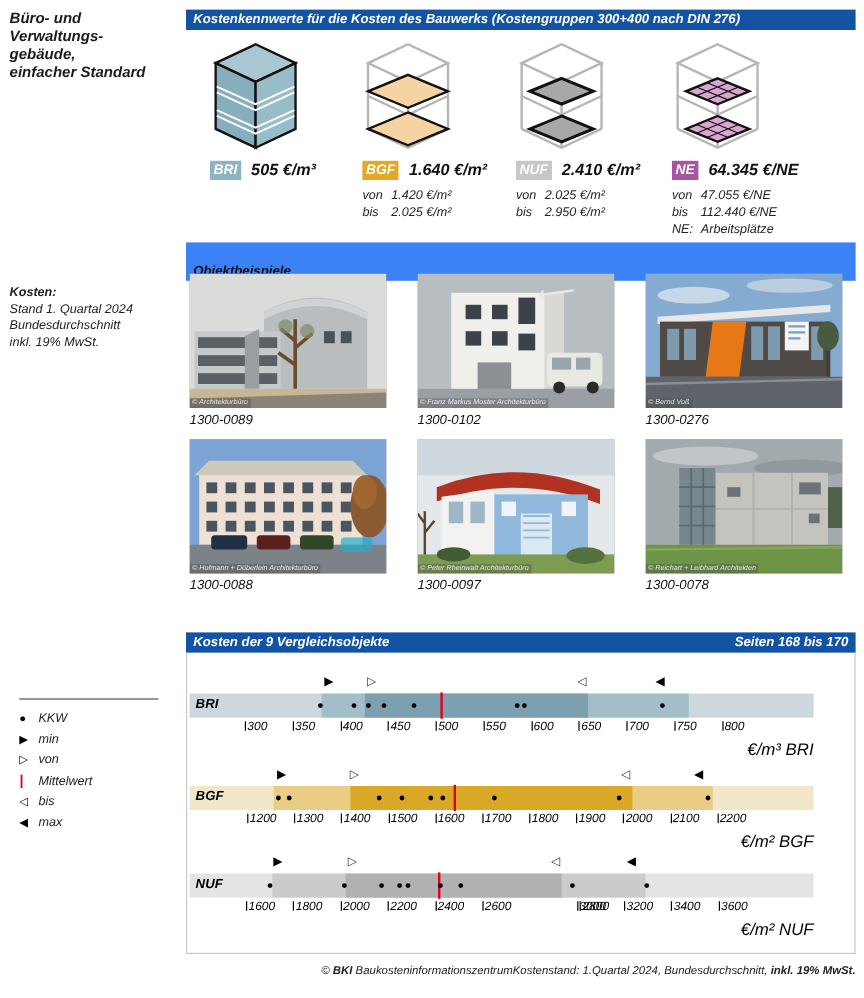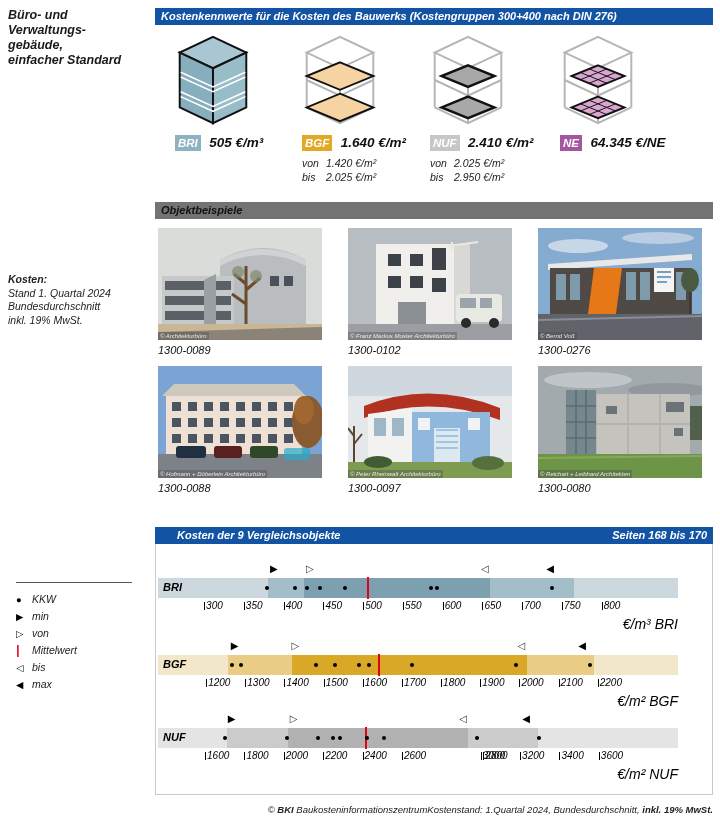--- a/index.html
+++ b/index.html
@@ -3,29 +3,29 @@
 <meta charset="utf-8">
 <style>
   html,body{margin:0;padding:0;}
   body{width:720px;height:832px;position:relative;background:#fff;
        font-family:"Liberation Sans","DejaVu Sans",sans-serif;color:#111;
        -webkit-font-smoothing:antialiased;overflow:hidden;}
   .abs{position:absolute;font-style:italic;}
 
   
   #page-title{left:8px;top:8px;width:145px;font-size:12.5px;font-weight:bold;line-height:15px;color:#1a1a1a;}
-  #kosten-note{left:8px;top:238px;width:140px;font-size:10.5px;line-height:13.5px;color:#222;margin-top:35px;}
+  #kosten-note{left:8px;top:238px;width:140px;font-size:10.5px;line-height:13.5px;color:#222;}
   #kosten-note .h{font-weight:bold;}
 
   
   .hdr-bar{left:155px;width:558px;height:17px;background:#1353a3;color:#fff;
            font-size:11px;font-weight:bold;line-height:17px;padding:0;box-sizing:border-box;}
   .hdr-bar .pad{padding:0 6px;display:flex;justify-content:space-between;}
-  .band-hdr{left:155px;width:558px;height:17px;background:#737373;color:#111;
-            font-size:11px;font-weight:bold;line-height:17px;box-sizing:border-box;padding:0 6px;}
+  .band-hdr{left:155px;width:558px;height:17px;background:#3b82f6;color:#111;
+            font-size:11px;font-weight:bold;line-height:17px;box-sizing:border-box;padding:16px 6px;}
 
   
   .kw-col{top:33px;width:128px;}
   .kw-cube{height:94px;}
   .kw-line{margin-top:6px;white-space:nowrap;}
   .kw-badge{display:inline-block;color:#fff;font-weight:bold;font-size:11.5px;
             line-height:14px;padding:1px 3px;vertical-align:middle;}
   .kw-value{font-weight:bold;font-size:13.5px;vertical-align:middle;margin-left:4px;}
   .kw-range{margin-top:5px;font-size:10.5px;line-height:14px;color:#222;}
   .kw-range .lb{display:inline-block;width:24px;}
@@ -160,20 +160,25 @@
         <polygon points="38,33 65,44 38,55 11,44" fill="#d9a6d2" stroke="#111" stroke-width="2"></polygon>
         <path d="M20,40.3 L47,51.3 M29,36.7 L56,47.7 M20,47.7 L47,36.7 M29,51.3 L56,40.3" stroke="#111" stroke-width="1"></path>
         <polygon points="38,65 65,76 38,87 11,76" fill="#d9a6d2" stroke="#111" stroke-width="2"></polygon>
         <path d="M20,72.3 L47,83.3 M29,68.7 L56,79.7 M20,79.7 L47,68.7 M29,83.3 L56,72.3" stroke="#111" stroke-width="1"></path>
       </g>
     </svg>
   </div>
   <div class="kw-line">
     <span class="kw-badge" style="background:#a4569f">NE</span>
     <span class="kw-value">64.345 €/NE</span>
+  </div>
+  <div class="kw-range">
+    <div><span class="lb">von</span><span>47.055 €/NE</span></div>
+    <div><span class="lb">bis</span><span>112.440 €/NE</span></div>
+    <div><span class="lb">NE:</span><span>Arbeitsplätze</span></div>
   </div>
 </div>
 
 <div class="band-hdr abs" style="top:202px;">
   <span>Objektbeispiele</span>
 </div>
 
 <div class="abs photo-card" style="left:158px;top:228px;">
   <div class="photo">
     <svg width="164" height="112">
@@ -331,24 +336,24 @@
       <rect x="28" y="24" width="30" height="64" fill="#76888e"></rect>
       <path d="M38,24 L38,88 M48,24 L48,88 M28,40 L58,40 M28,56 L58,56 M28,72 L58,72" stroke="#5a6a70" stroke-width="1.5"></path>
       <rect x="68" y="40" width="11" height="8" fill="#6a7478"></rect>
       <rect x="128" y="36" width="18" height="10" fill="#6a7478"></rect>
       <rect x="136" y="62" width="9" height="8" fill="#6a7478"></rect>
       <rect x="0" y="88" width="164" height="24" fill="#6d9447"></rect>
       <path d="M0,92 L164,90" stroke="#86a85c" stroke-width="2"></path>
     </svg>
     <span class="credit">© Reichart + Leibhard Architekten</span>
   </div>
-  <div class="photo-id">1300-0080</div>
-</div>
-
-<div class="hdr-bar abs" style="top:527px;padding-left:16px;">
+  <div class="photo-id">1300-0078</div>
+</div>
+
+<div class="hdr-bar abs" style="top:527px;">
   <div class="pad">
     <span>Kosten der 9 Vergleichsobjekte</span>
     <span>Seiten 168 bis 170</span>
   </div>
 </div>
 
 <div id="chart-panel" class="abs">
   <div class="scale-row" style="top:17px;">
     <div class="markers">
         <span class="marker" style="left: 21.5596%;">▶</span>

